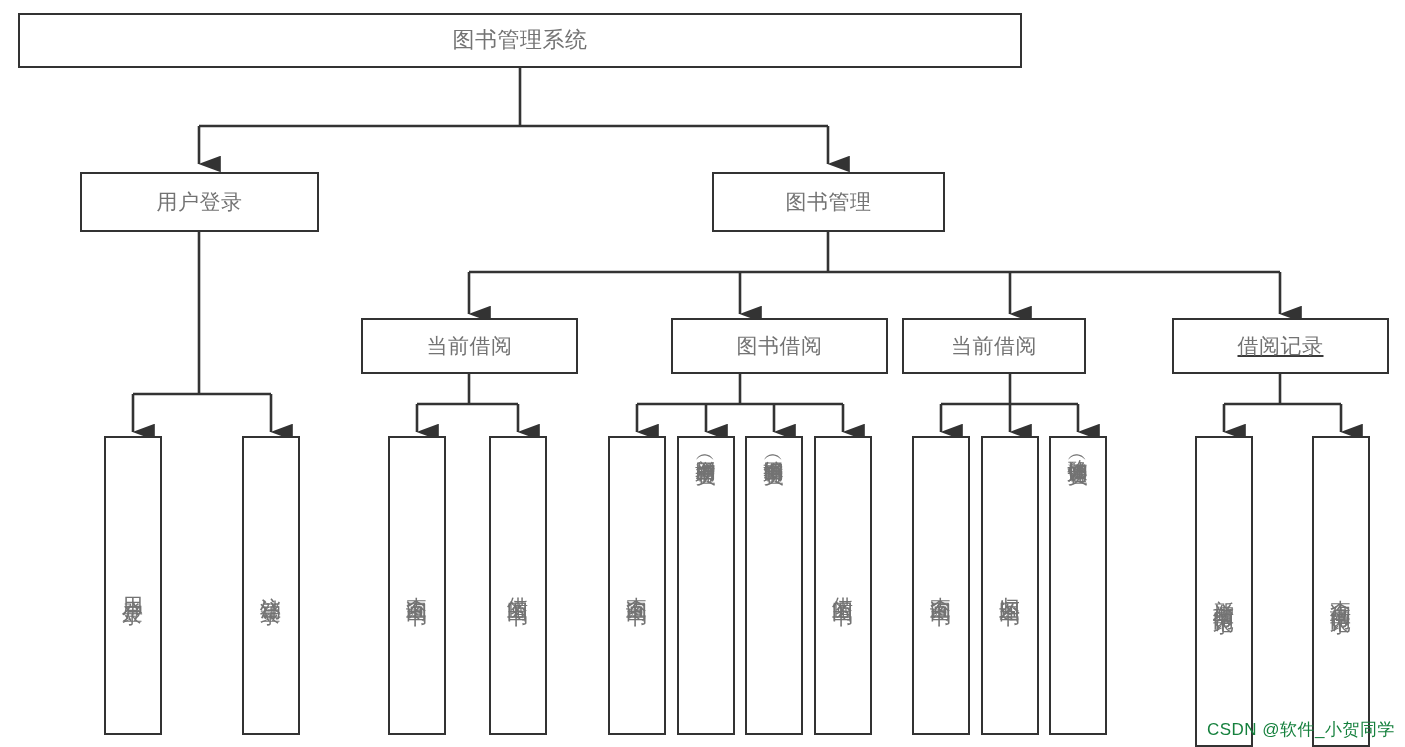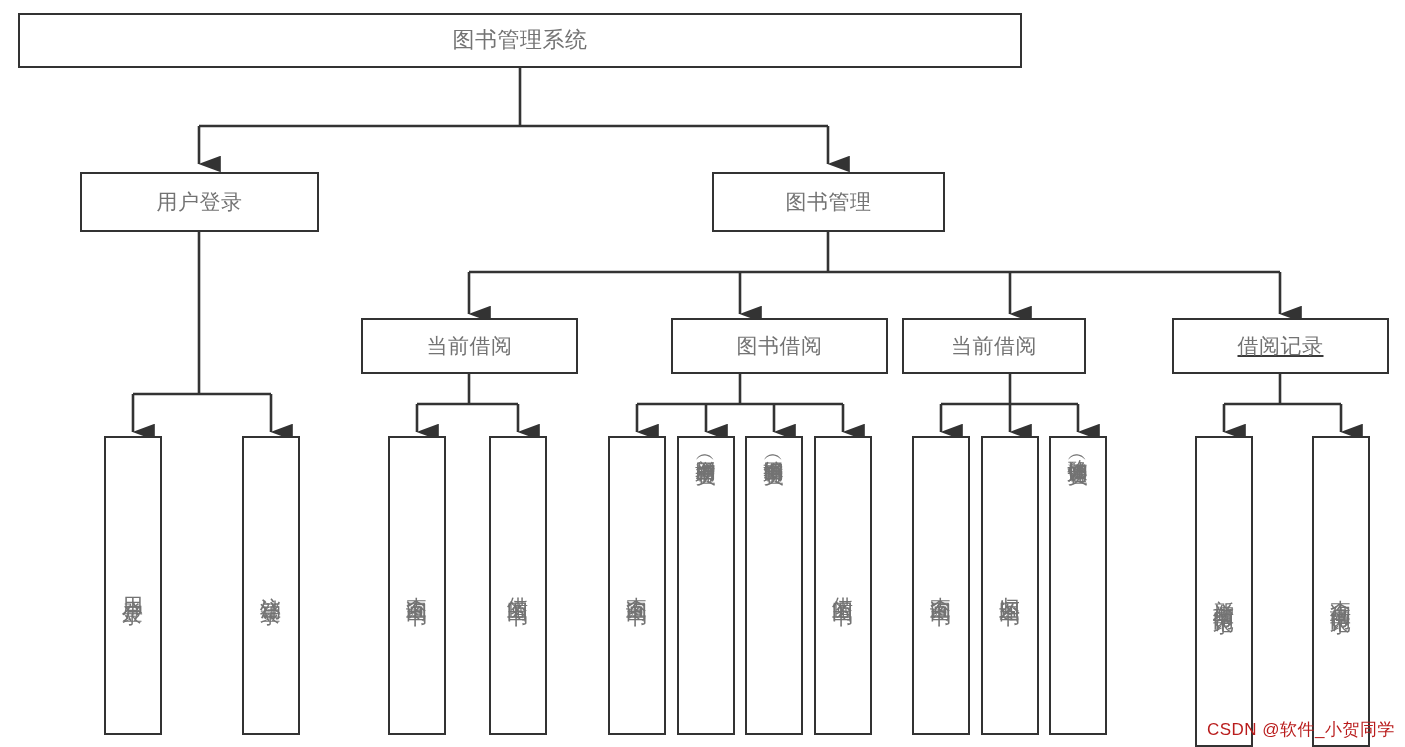--- a/index.html
+++ b/index.html
@@ -73,21 +73,21 @@
   }
   .node.vert.centered {
     align-items: center;
     padding-top: 0;
   }
   #watermark {
     position: absolute;
     right: 10px;
     bottom: 6px;
     font-size: 17px;
-    color: #b91c1c;
+    color: #15803d;
     letter-spacing: 0.5px;
     white-space: nowrap;
     user-select: none;
   }
 </style>
 </head>
 <body>
 
 <div id="diagram-root">
 

